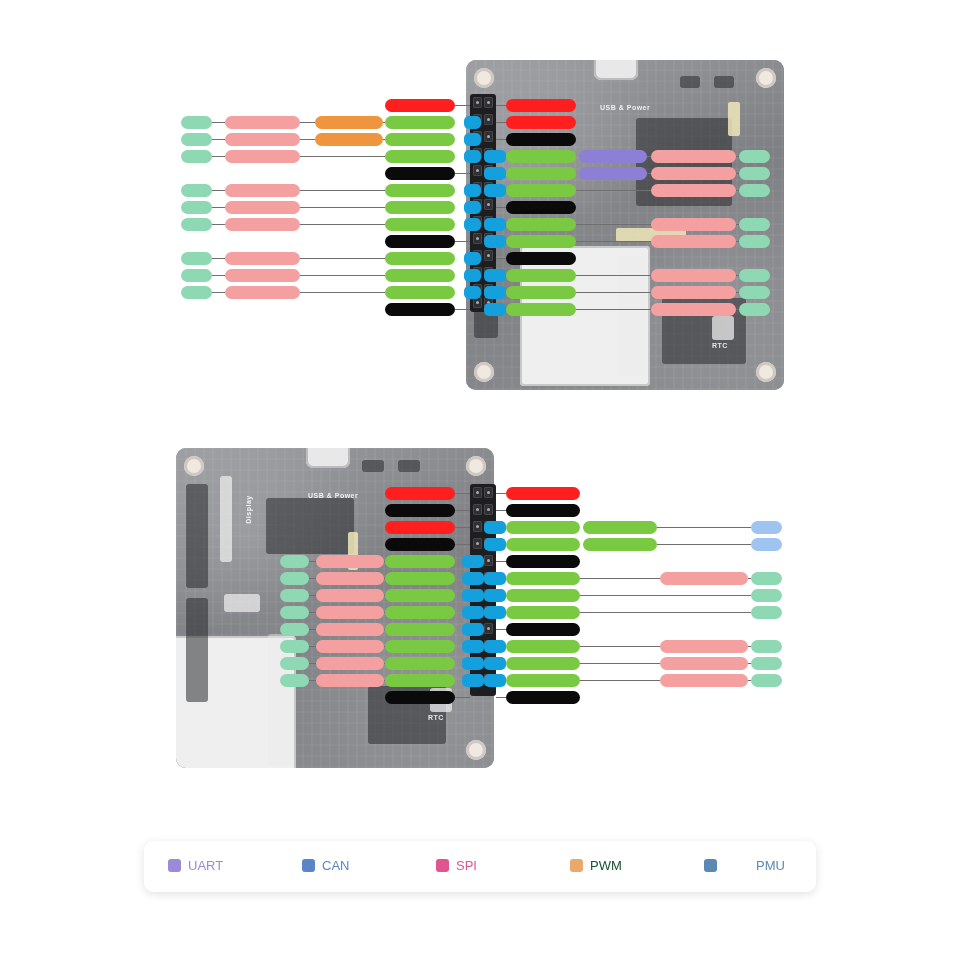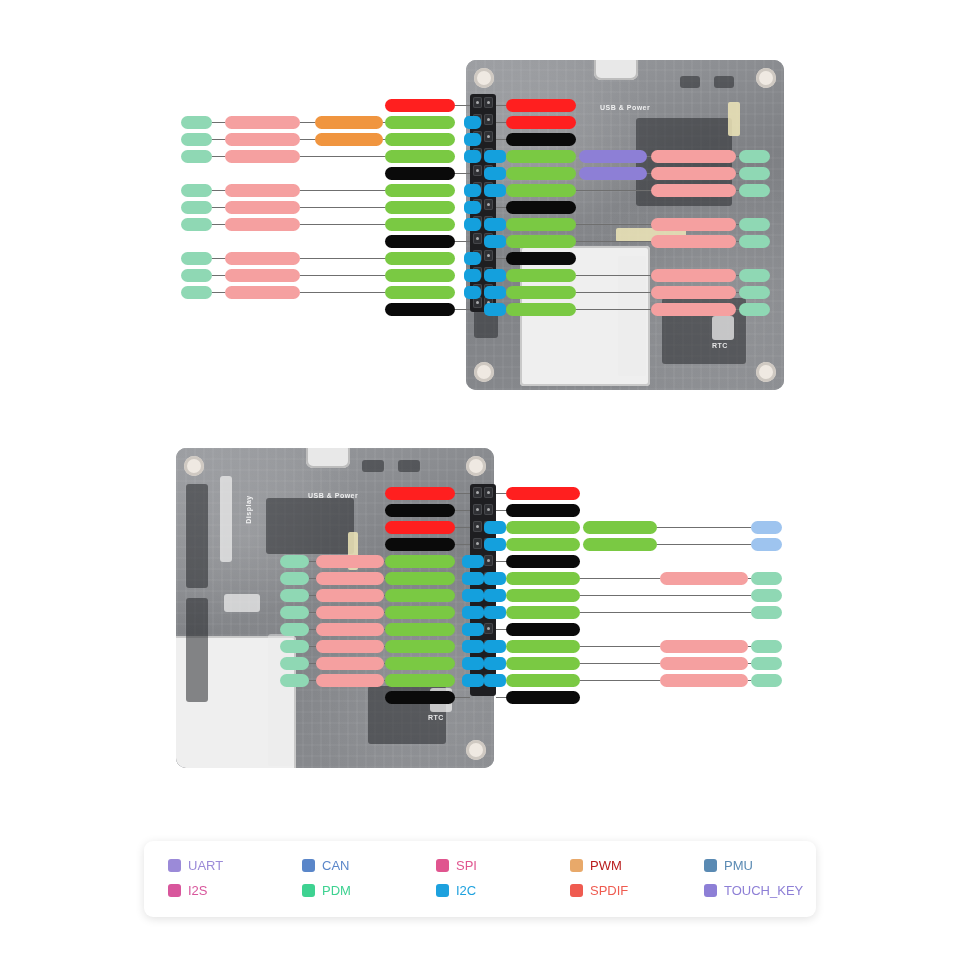--- a/index.html
+++ b/index.html
@@ -433,43 +433,21 @@
         <div class="legend-item">
           <div class="sw" style="background: rgb(90, 134, 201);"></div>
           <span class="lbl" style="color: rgb(90, 134, 201);">CAN</span>
         </div>
         <div class="legend-item">
           <div class="sw" style="background: rgb(224, 85, 143);"></div>
           <span class="lbl" style="color: rgb(224, 85, 143);">SPI</span>
         </div>
         <div class="legend-item">
           <div class="sw" style="background: rgb(232, 169, 106);"></div>
-          <span class="lbl" style="color: #b91c1c;">PWM</span>
+          <span class="lbl" style="color: #14532d;">PWM</span>
         </div>
         <div class="legend-item">
           <div class="sw" style="background: rgb(90, 138, 179);"></div>
-          <span class="lbl" style="color: rgb(90, 138, 179);">PMU</span>
-        </div>
-      </div>
-    <div class="legend-row" id="legend-row-2">
-        <div class="legend-item">
-          <div class="sw" style="background: rgb(216, 86, 156);"></div>
-          <span class="lbl" style="color: rgb(216, 86, 156);">I2S</span>
-        </div>
-        <div class="legend-item">
-          <div class="sw" style="background: rgb(62, 210, 145);"></div>
-          <span class="lbl" style="color: rgb(62, 210, 145);">PDM</span>
-        </div>
-        <div class="legend-item">
-          <div class="sw" style="background: rgb(29, 161, 222);"></div>
-          <span class="lbl" style="color: rgb(29, 161, 222);">I2C</span>
-        </div>
-        <div class="legend-item">
-          <div class="sw" style="background: rgb(239, 91, 80);"></div>
-          <span class="lbl" style="color: rgb(239, 91, 80);">SPDIF</span>
-        </div>
-        <div class="legend-item">
-          <div class="sw" style="background: rgb(141, 127, 214);"></div>
-          <span class="lbl" style="color: rgb(141, 127, 214);">TOUCH_KEY</span>
+          <span class="lbl" style="color: rgb(90, 138, 179); margin-left: 32px;">PMU</span>
         </div>
       </div>
   </div>
 </div>
 
 </body></html>

